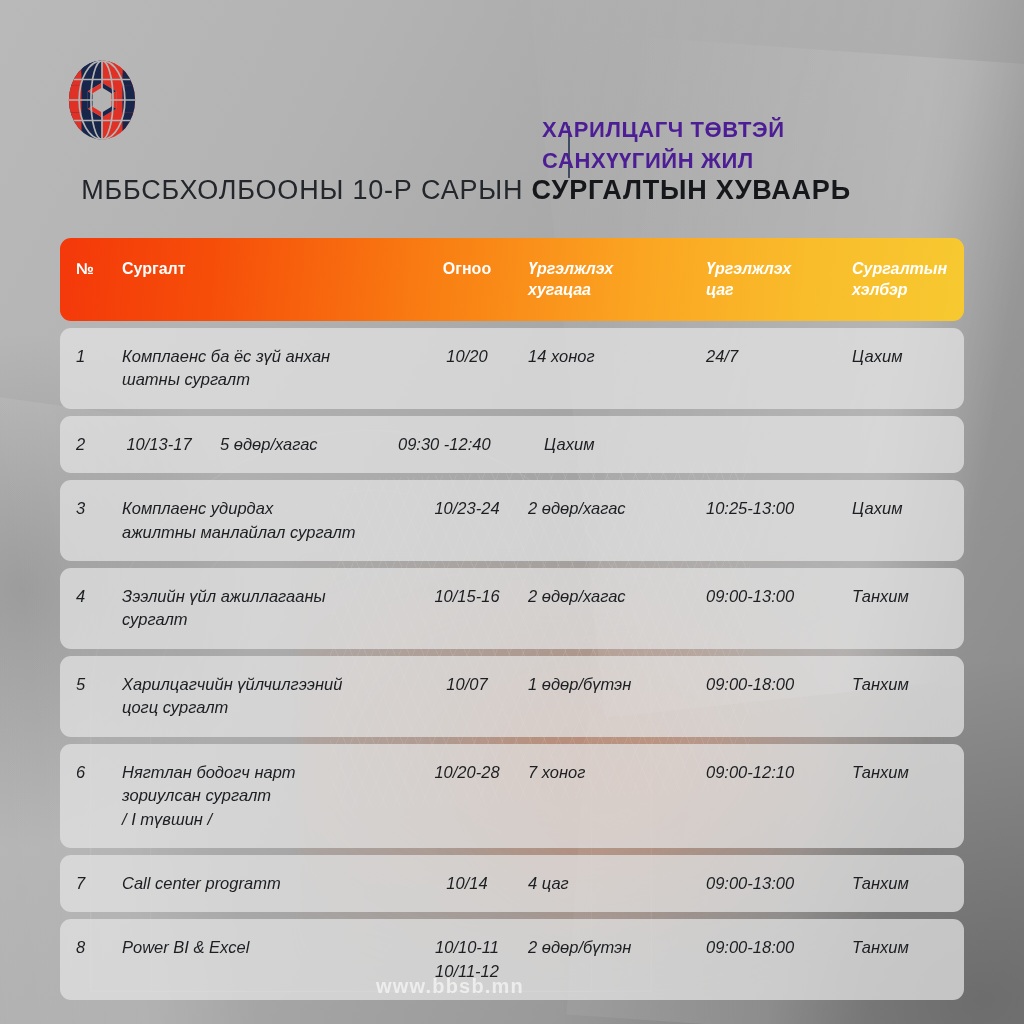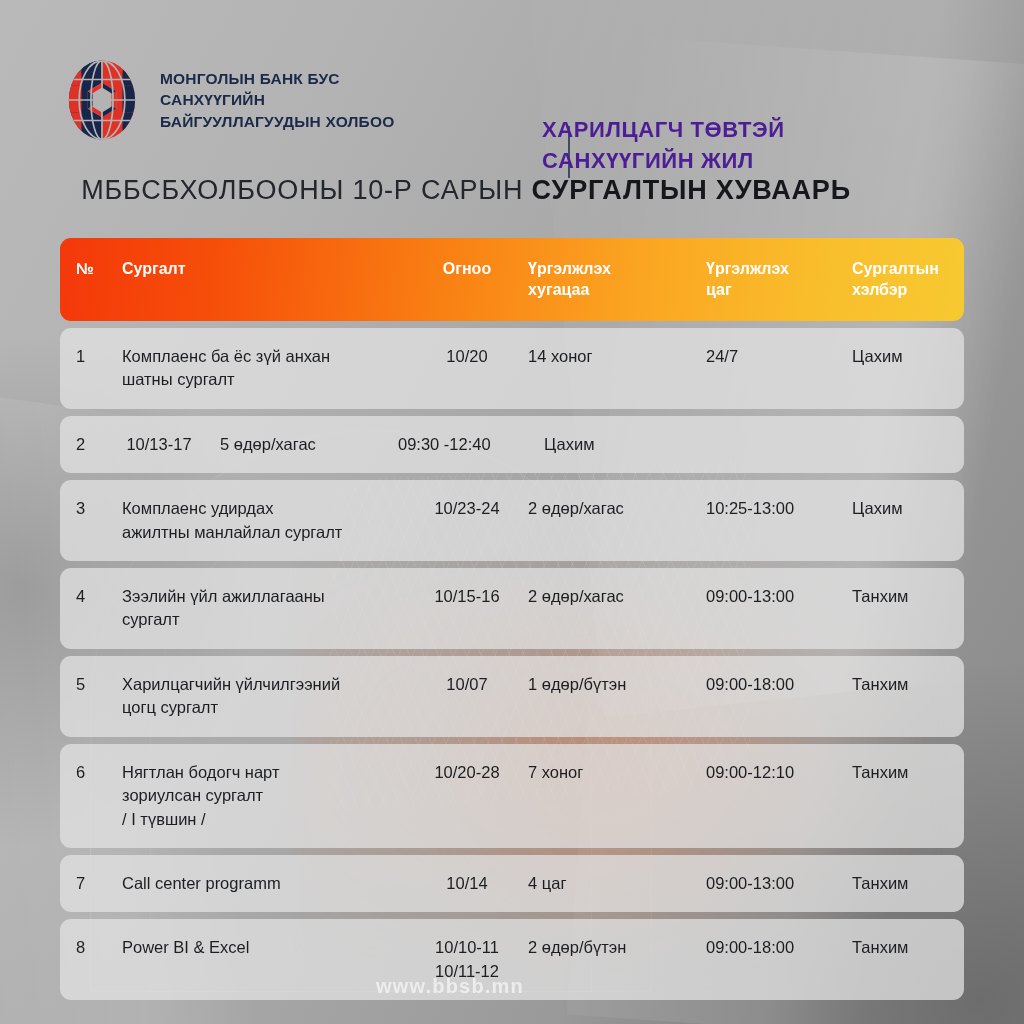--- a/index.html
+++ b/index.html
@@ -122,21 +122,21 @@
     background:rgba(226,226,226,.74);
     color:#1c1e22;font-size:16.5px;line-height:1.42;
     padding:17px 0 17px 0;
   }
   .c-num{width:38px;flex:0 0 38px;padding-left:16px;box-sizing:border-box;}
   .c-name{width:284px;flex:0 0 284px;padding-right:10px;box-sizing:border-box;margin-left:24px;}
   .c-date{width:122px;flex:0 0 122px;box-sizing:border-box;text-align:center;}
   .c-dur{width:178px;flex:0 0 178px;box-sizing:border-box;}
   .c-time{width:146px;flex:0 0 146px;box-sizing:border-box;}
   .c-form{width:120px;flex:0 0 120px;box-sizing:border-box;}
-  .cell-lines{white-space:pre-line;}
+  .cell-lines{white-space:pre-line;font-style:italic;}
 
   
   .footer{
     position:absolute;left:0;bottom:26px;width:900px;text-align:center;
     font-size:20px;font-weight:bold;color:rgba(255,255,255,.60);
     letter-spacing:1.2px;
   }
 </style>
 </head>
 <body>
@@ -198,23 +198,20 @@
         <g fill="none" stroke="#b3b3b3" stroke-width="2.2">
           <line x1="0" y1="26" x2="100" y2="26"></line>
           <line x1="0" y1="52" x2="100" y2="52"></line>
           <line x1="0" y1="78" x2="100" y2="78"></line>
           <ellipse cx="50" cy="52" rx="14" ry="50"></ellipse>
           <ellipse cx="50" cy="52" rx="29" ry="50"></ellipse>
           <line x1="50" y1="0" x2="50" y2="104"></line>
         </g>
       </g>
     </svg>
-    <div class="brand-text">МОНГОЛЫН БАНК БУС
-САНХҮҮГИЙН
-БАЙГУУЛЛАГУУДЫН ХОЛБОО</div>
   </div>
 
   <div class="divider"></div>
   <div class="tagline">ХАРИЛЦАГЧ ТӨВТЭЙ
 САНХҮҮГИЙН ЖИЛ</div>
 </div>
 
 <div class="page-title">
   <span>МББСБХОЛБООНЫ 10-Р САРЫН </span><span class="t-bold">СУРГАЛТЫН ХУВААРЬ</span>
 </div>

